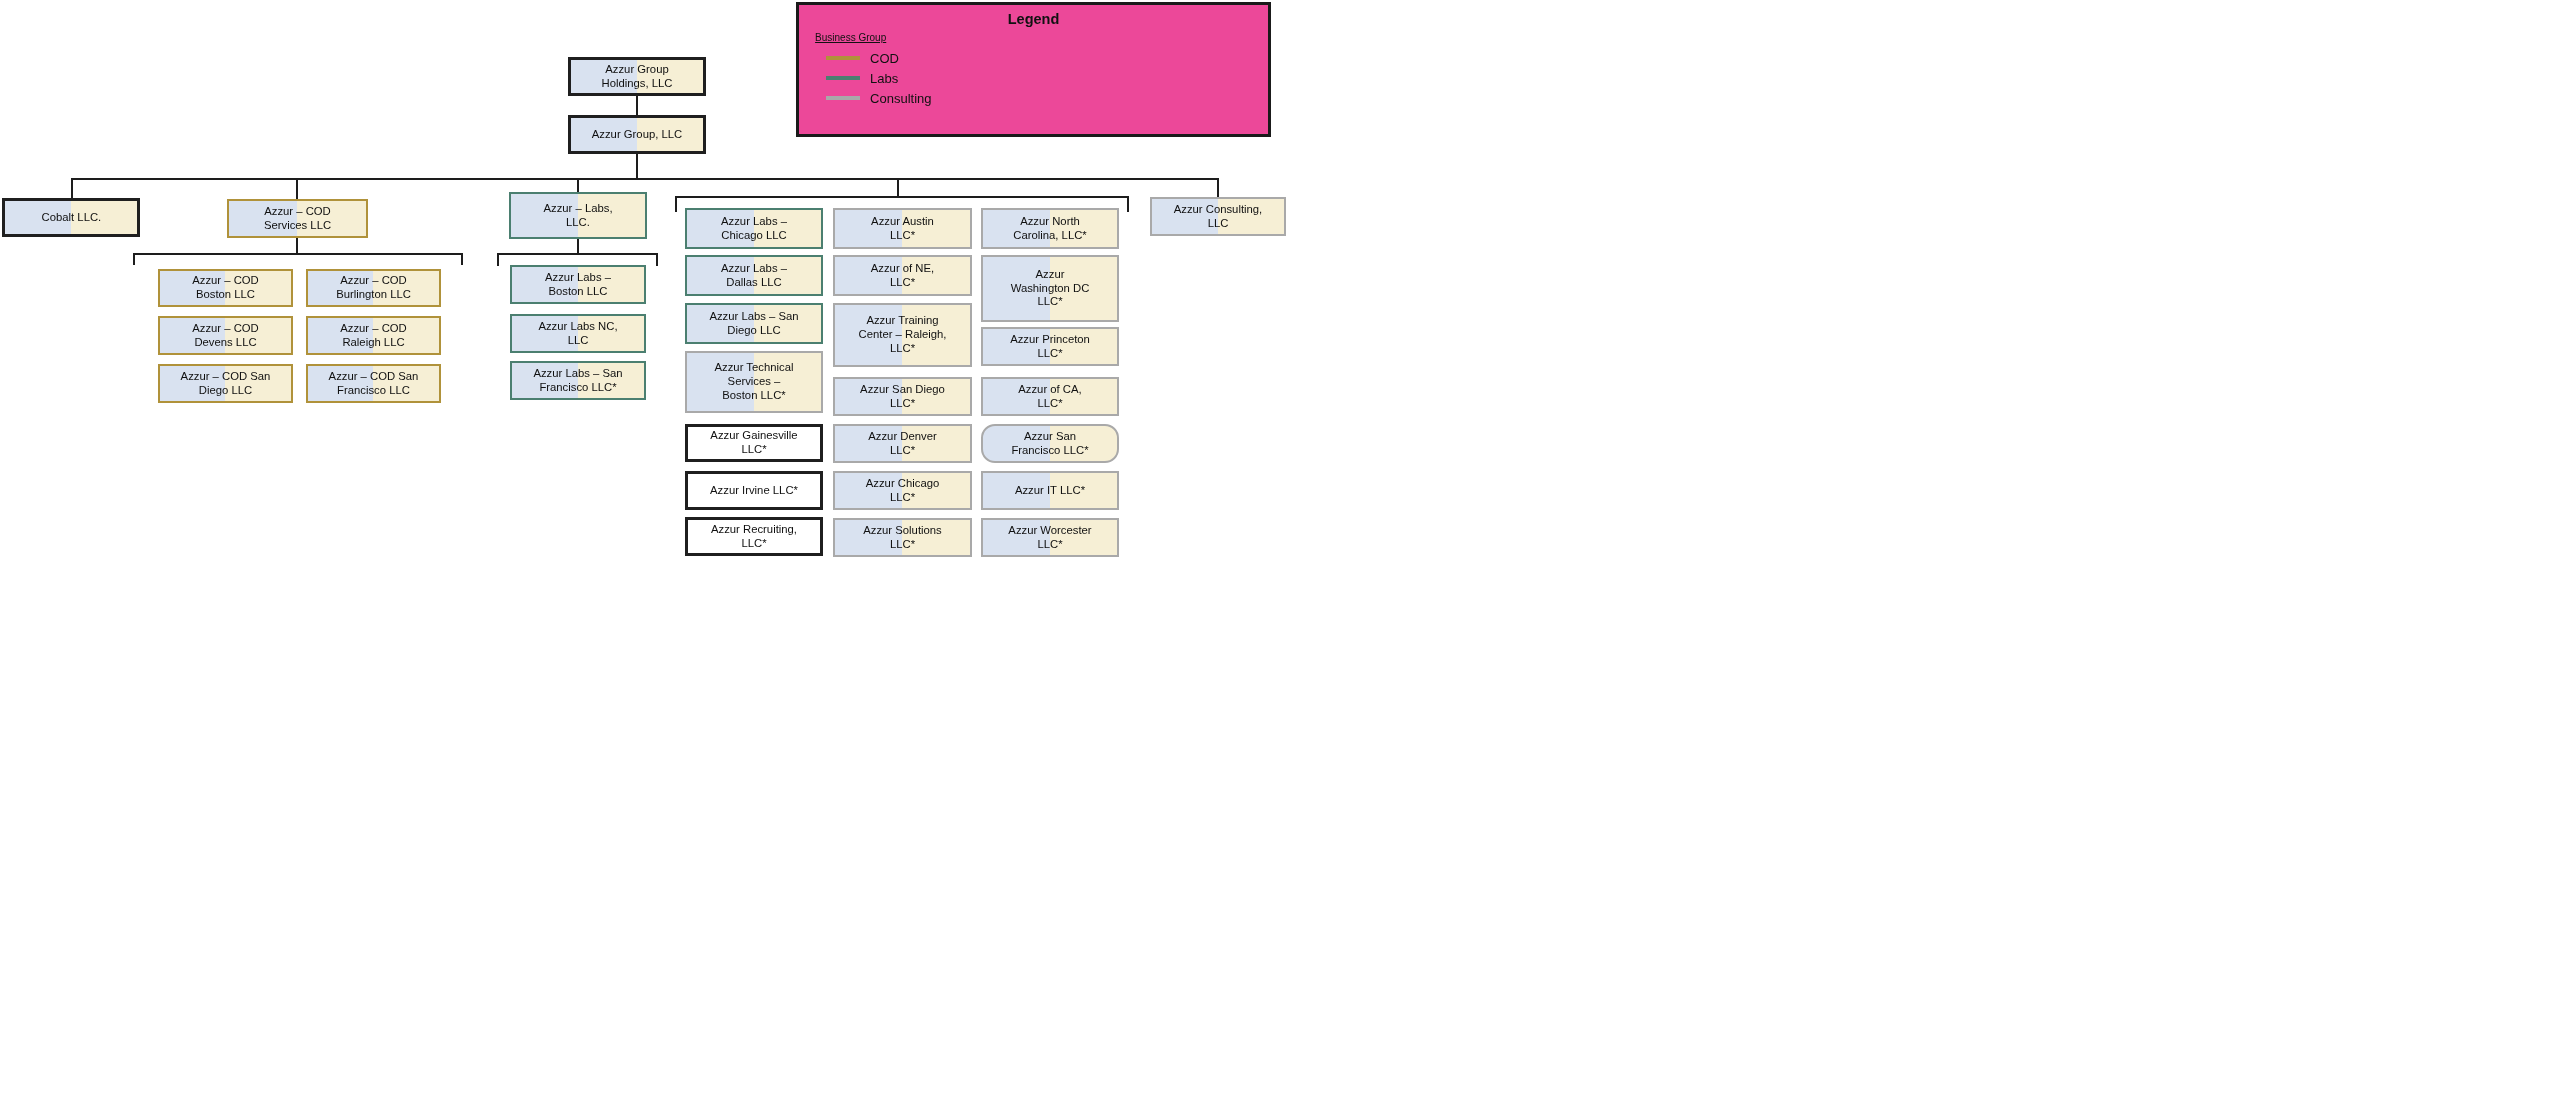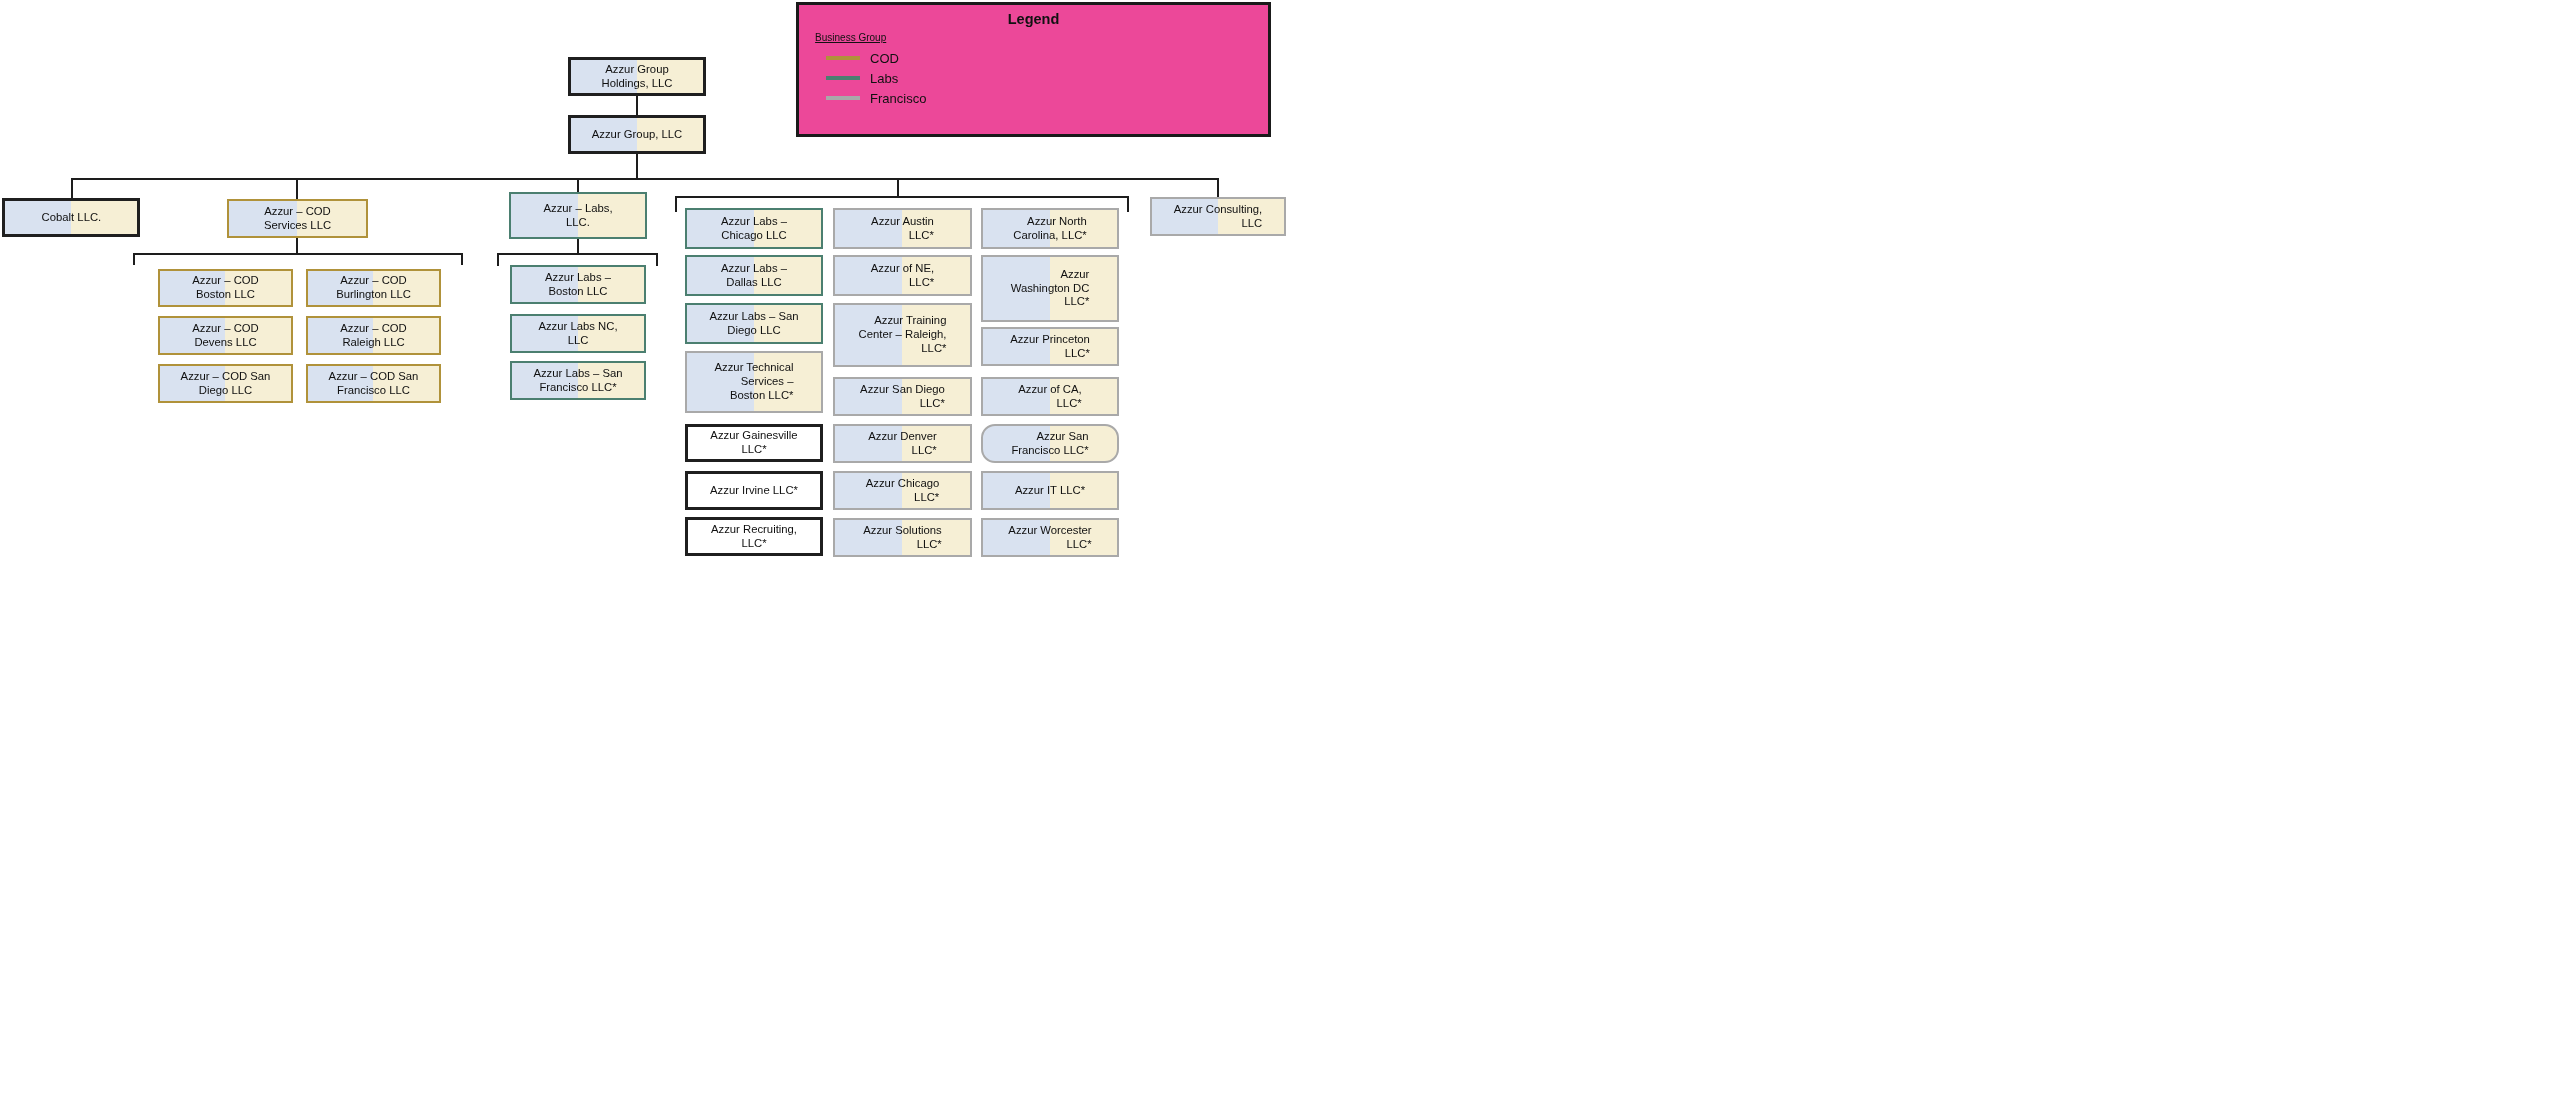--- a/index.html
+++ b/index.html
@@ -10,21 +10,21 @@
   
   .line{position:absolute;background:#1d1d1d;}
 
   
   .node{position:absolute;box-sizing:border-box;display:flex;align-items:center;
         justify-content:center;text-align:center;white-space:pre-line;
         font-size:11.3px;line-height:1.22;color:#101010;}
   .g-black{border:3.2px solid #1f1f1f;}
   .g-cod{border:2.4px solid #b0923a;}
   .g-labs{border:2.4px solid #4b7f70;}
-  .g-gray{border:2.4px solid #a9a9a9;text-align:right;}
+  .g-gray{border:2.4px solid #a9a9a9;}
   .c-split{background:linear-gradient(90deg,#d9e2f0 0,#d9e2f0 50%,#f6efd5 50%,#f6efd5 100%);}
   .c-white{background:#ffffff;}
 
   
   .legend{position:absolute;left:796px;top:2.4px;width:475px;height:135px;
           box-sizing:border-box;border:3.2px solid #1a1a1a;background:#ec4899;
           padding:4px 11.3px 0 11.3px;}
   .legend-title{text-align:center;font-weight:bold;font-size:14.5px;margin-top:1.6px;}
   .legend-cols{display:flex;margin-top:4.8px;}
   .legend-col-left{width:187px;margin-left:4.8px;}
@@ -156,20 +156,20 @@
         <div class="legend-row">
           <div class="sw-line cod"></div>
           <span>COD</span>
         </div>
         <div class="legend-row">
           <div class="sw-line labs"></div>
           <span>Labs</span>
         </div>
         <div class="legend-row">
           <div class="sw-line consulting"></div>
-          <span>Francisco</span>
+          <span>Consulting</span>
         </div>
       </div>
     </div>
   </div>
 
 </div>
 
 
 </body></html>

